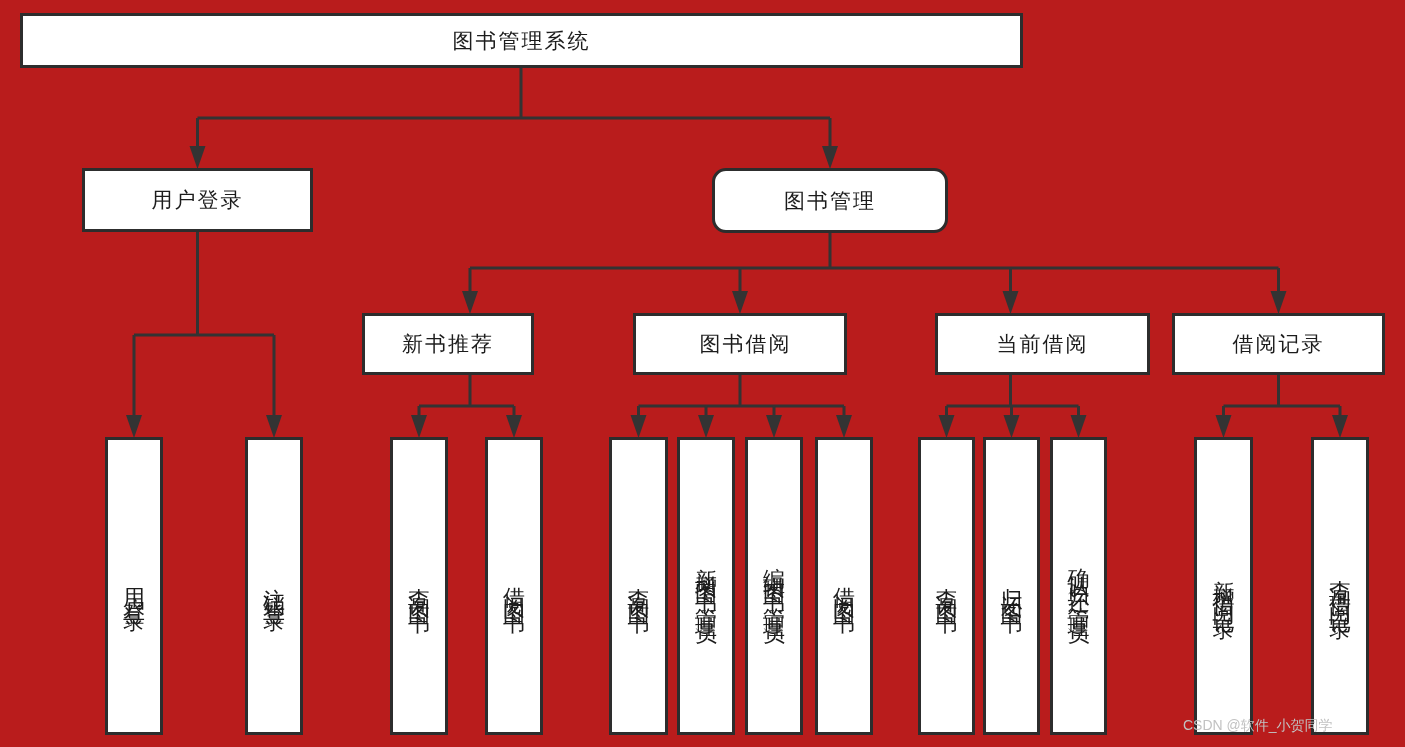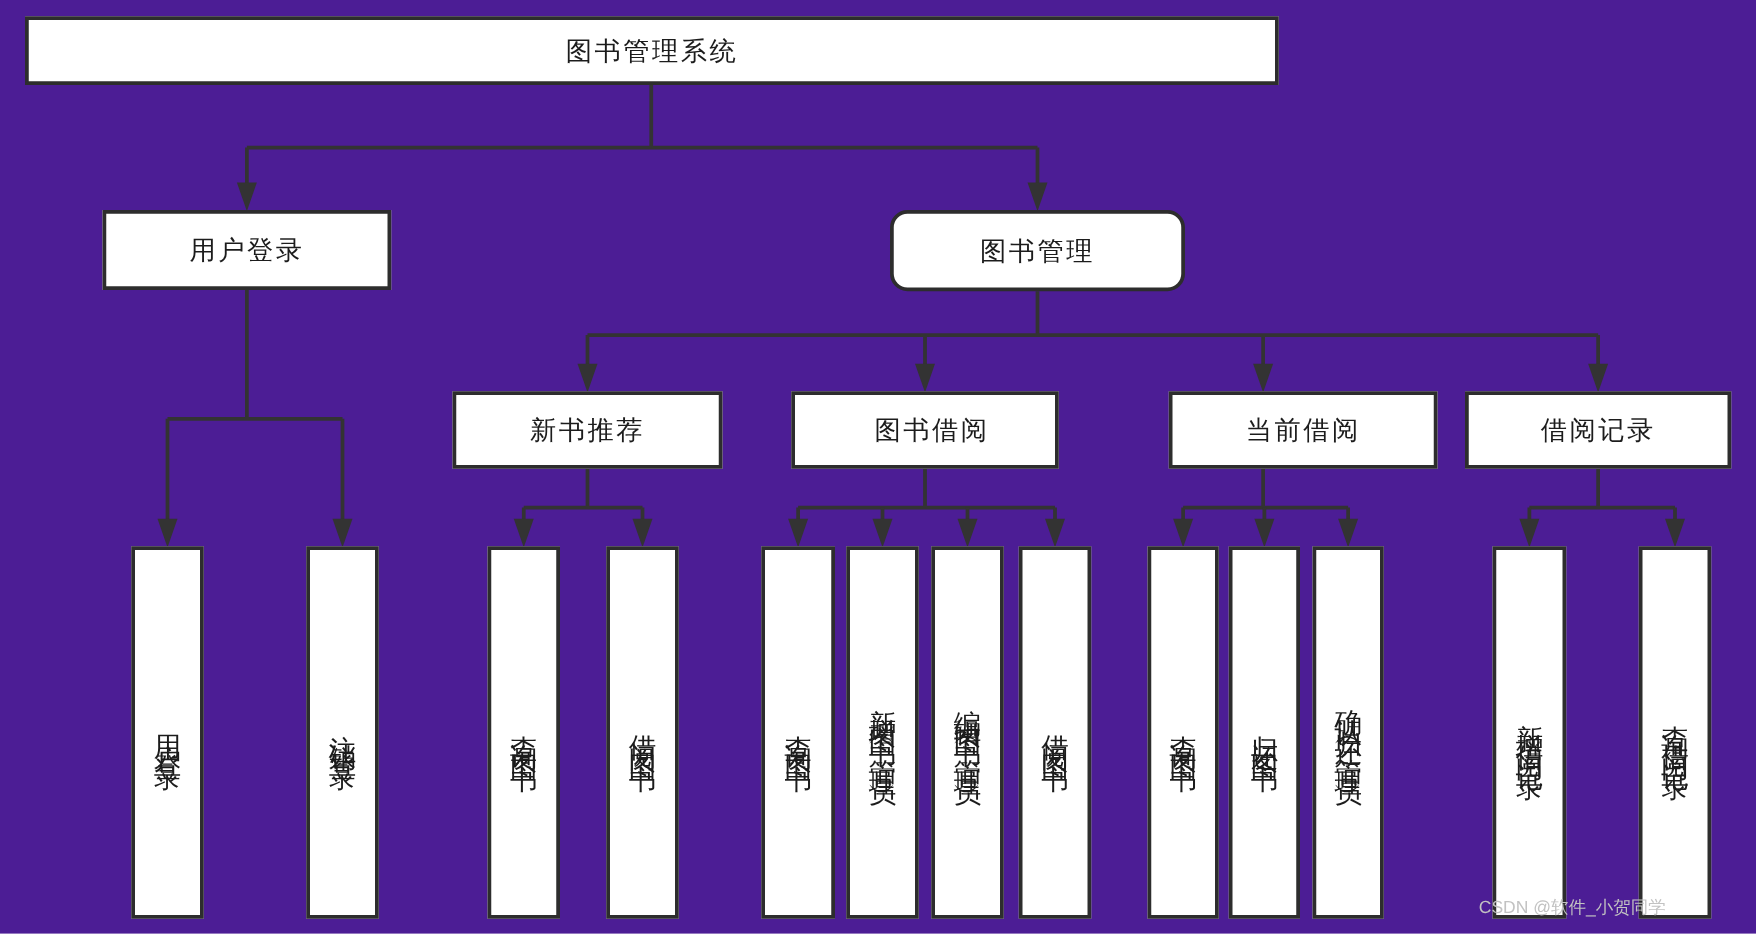--- a/index.html
+++ b/index.html
@@ -5,21 +5,21 @@
   html, body {
     margin: 0;
     padding: 0;
     background: #ffffff;
     font-family: "Liberation Sans", sans-serif;
   }
   #stage {
     position: relative;
     width: 1405px;
     height: 747px;
-    background: #4c1d95;
+    background: #b91c1c;
     overflow: hidden;
   }
   #connectors {
     position: absolute;
     left: 0;
     top: 0;
     width: 1405px;
     height: 747px;
     pointer-events: none;
   }
@@ -110,21 +110,21 @@
     <span>图书管理系统</span>
   </div>
 
   <div class="hbox" style="left:82px; top:168px; width:231px; height:64px;">
     <span>用户登录</span>
   </div>
   <div class="hbox" style="left:712px; top:168px; width:236px; height:65px;border-radius:14px;">
     <span>图书管理</span>
   </div>
 
-  <div class="hbox" style="left:362px; top:313px; width:216px; height:62px;">
+  <div class="hbox" style="left:362px; top:313px; width:172px; height:62px;">
     <span>新书推荐</span>
   </div>
   <div class="hbox" style="left:633px; top:313px; width:214px; height:62px;padding-left:11px;">
     <span>图书借阅</span>
   </div>
   <div class="hbox" style="left:903px; top:313px; width:215px; height:62px;margin-left:32px;">
     <span>当前借阅</span>
   </div>
   <div class="hbox" style="left:1172px; top:313px; width:213px; height:62px;">
     <span>借阅记录</span>

